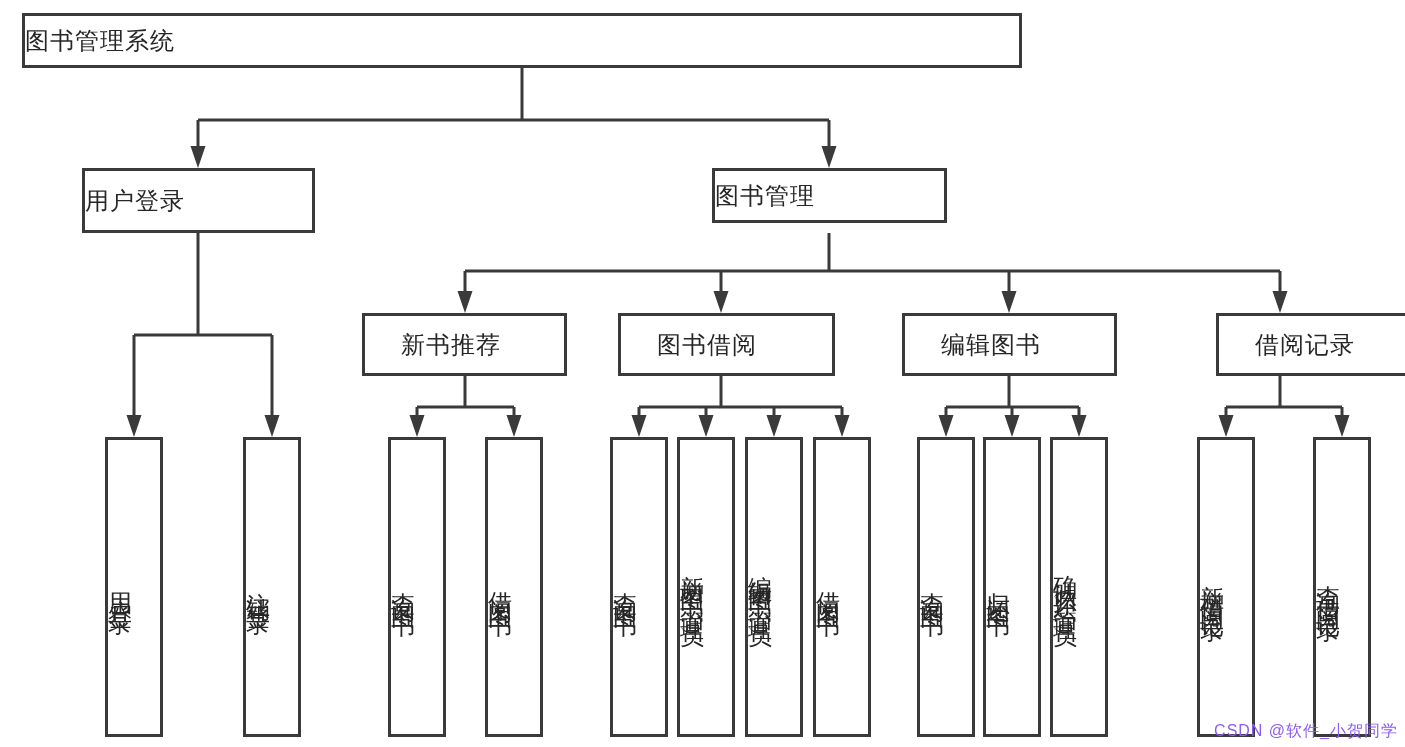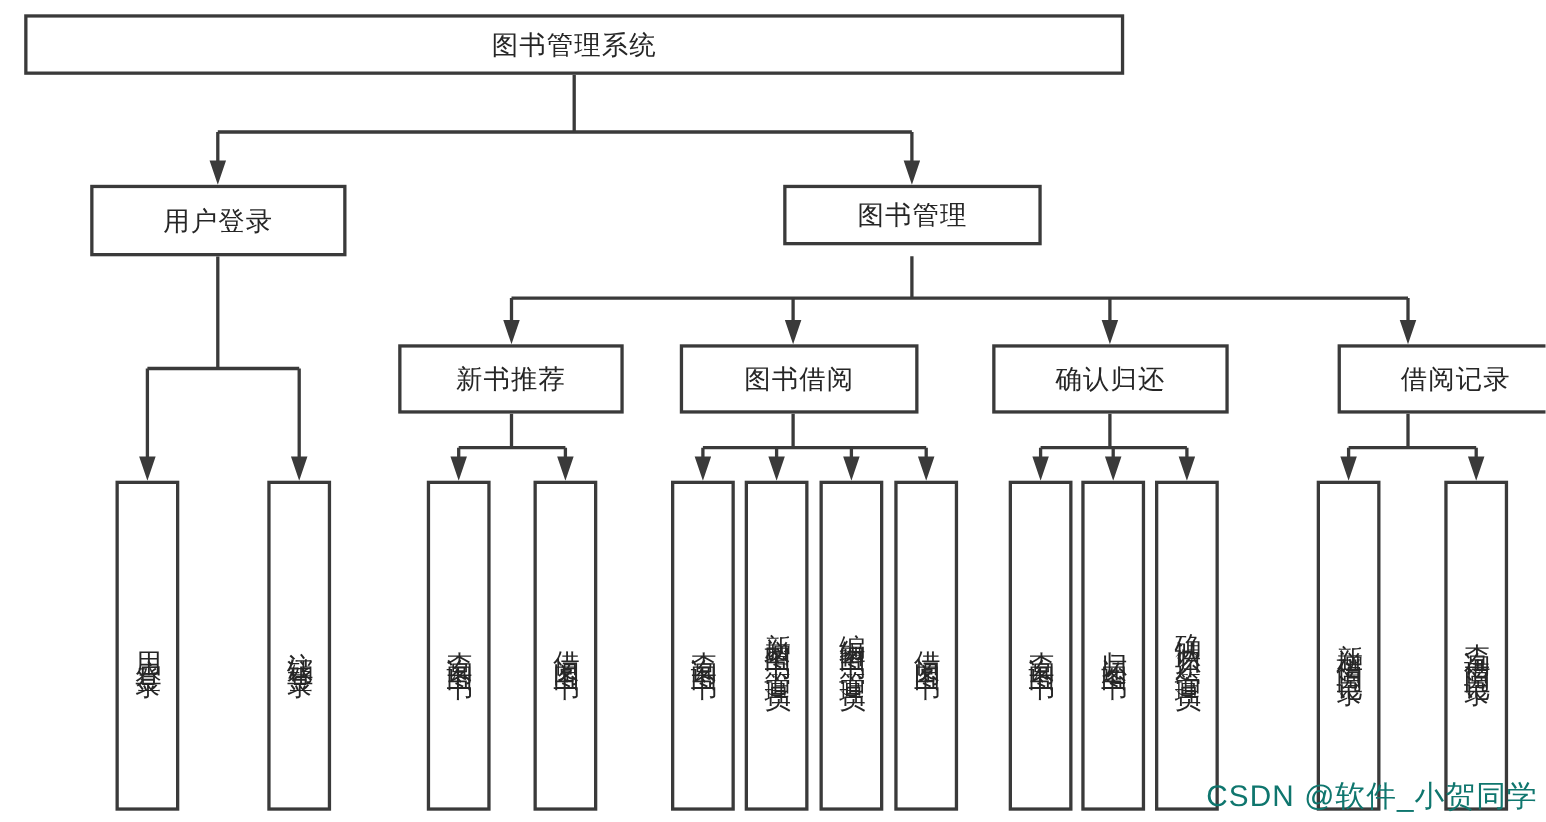--- a/index.html
+++ b/index.html
@@ -22,41 +22,40 @@
     left: 0; top: 0;
     z-index: 0;
   }
   .node {
     position: absolute;
     box-sizing: border-box;
     border: 3px solid #3a3a3a;
     background: #ffffff;
     display: flex;
     align-items: center;
-    justify-content: center;
     z-index: 1;
   }
   .htext {
     font-size: 24px;
     letter-spacing: 1px;
     color: #262626;
     white-space: nowrap;
   }
   .vtext {
     writing-mode: vertical-rl;
     text-orientation: mixed;
     font-size: 24px;
     letter-spacing: 7px;
     line-height: 1;
     color: #262626;
   }
   .root-box  { left: 22px;  top: 13px;  width: 1000px; height: 55px; }
   .l2-a      { left: 82px;  top: 168px; width: 233px;  height: 65px; }
   .l2-b      { left: 712px; top: 168px; width: 235px;  height: 55px; }
-  .l3       { top: 313px; height: 63px; }
+  .l3       { top: 313px; height: 63px; padding-left: 36px; }
   .l3-1     { left: 362px;  width: 205px; }
   .l3-2     { left: 618px;  width: 217px; }
   .l3-3     { left: 902px;  width: 215px; }
   .l3-4     { left: 1216px; width: 215px; }
   .leaf     { top: 437px; width: 58px; height: 300px; }
   .leaf-a1  { left: 105px; }
   .leaf-a2  { left: 243px; }
   .leaf-b1  { left: 388px; }
   .leaf-b2  { left: 485px; }
   .leaf-c1  { left: 610px; }
@@ -65,22 +64,22 @@
   .leaf-c4  { left: 813px; }
   .leaf-d1  { left: 917px; }
   .leaf-d2  { left: 983px; }
   .leaf-d3  { left: 1050px; }
   .leaf-e1  { left: 1197px; }
   .leaf-e2  { left: 1313px; }
   .watermark {
     position: absolute;
     right: 7px;
     bottom: 5px;
-    font-size: 27px;
-    color: #0f766e;
+    font-size: 16px;
+    color: #8b5cf6;
     letter-spacing: 1px;
     z-index: 2;
     white-space: nowrap;
   }
   .shaft { stroke: #3a3a3a; stroke-width: 3; fill: none; }
   .head  { fill: #3a3a3a; stroke: none; }
 </style>
 </head>
 <body>
 
@@ -128,21 +127,21 @@
     <span class="htext">图书管理</span>
   </div>
 
   <div class="node l3 l3-1">
     <span class="htext">新书推荐</span>
   </div>
   <div class="node l3 l3-2">
     <span class="htext">图书借阅</span>
   </div>
   <div class="node l3 l3-3">
-    <span class="htext">确认归还</span>
+    <span class="htext">编辑图书</span>
   </div>
   <div class="node l3 l3-4">
     <span class="htext">借阅记录</span>
   </div>
 
   <div class="node leaf leaf-a1">
     <span class="vtext">用户登录</span>
   </div>
   <div class="node leaf leaf-a2">
     <span class="vtext">注销登录</span>

